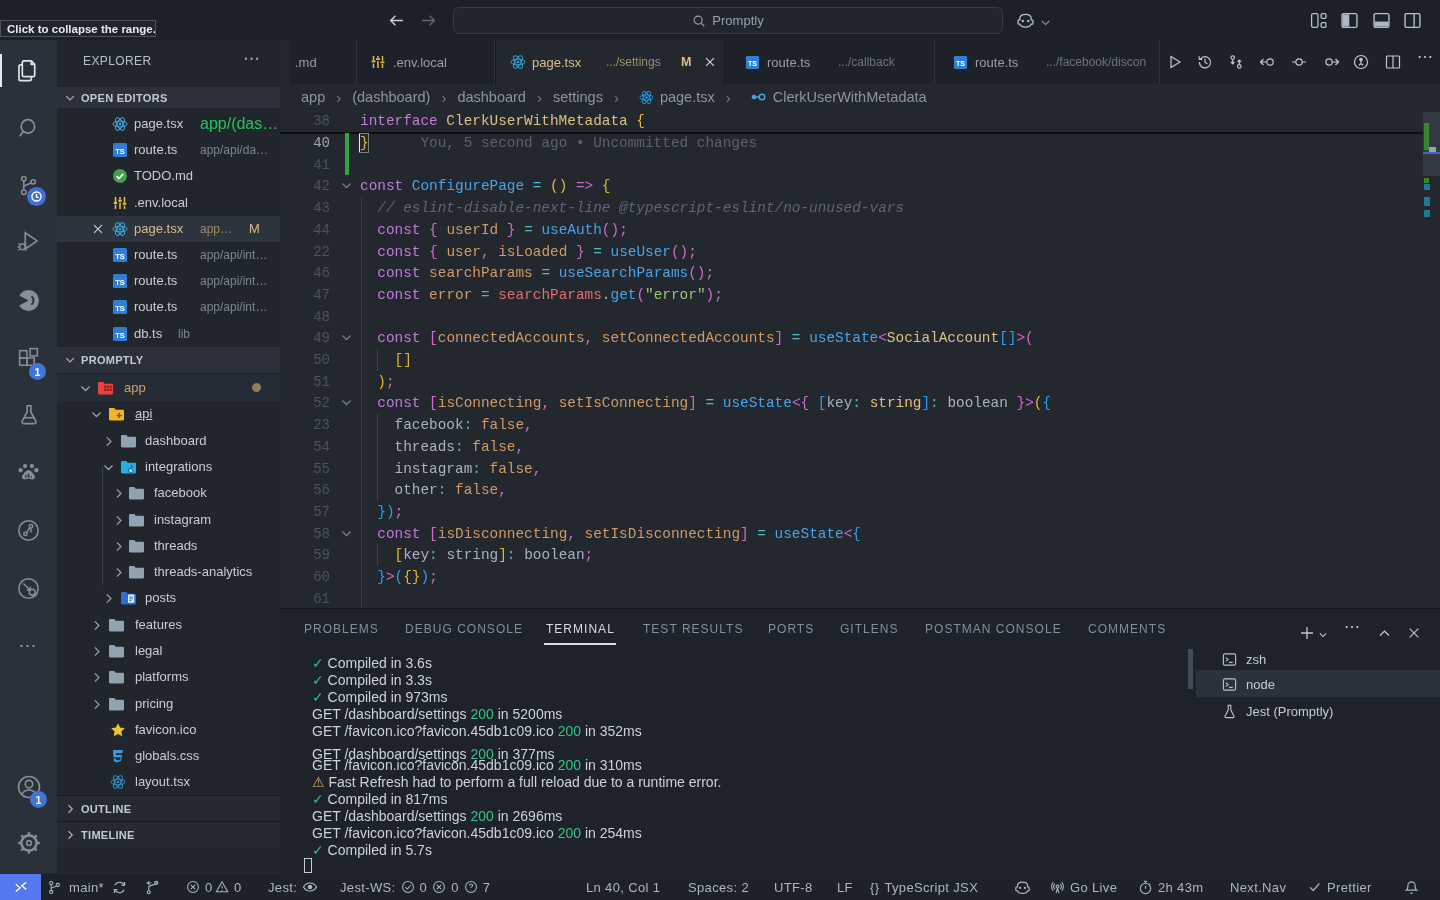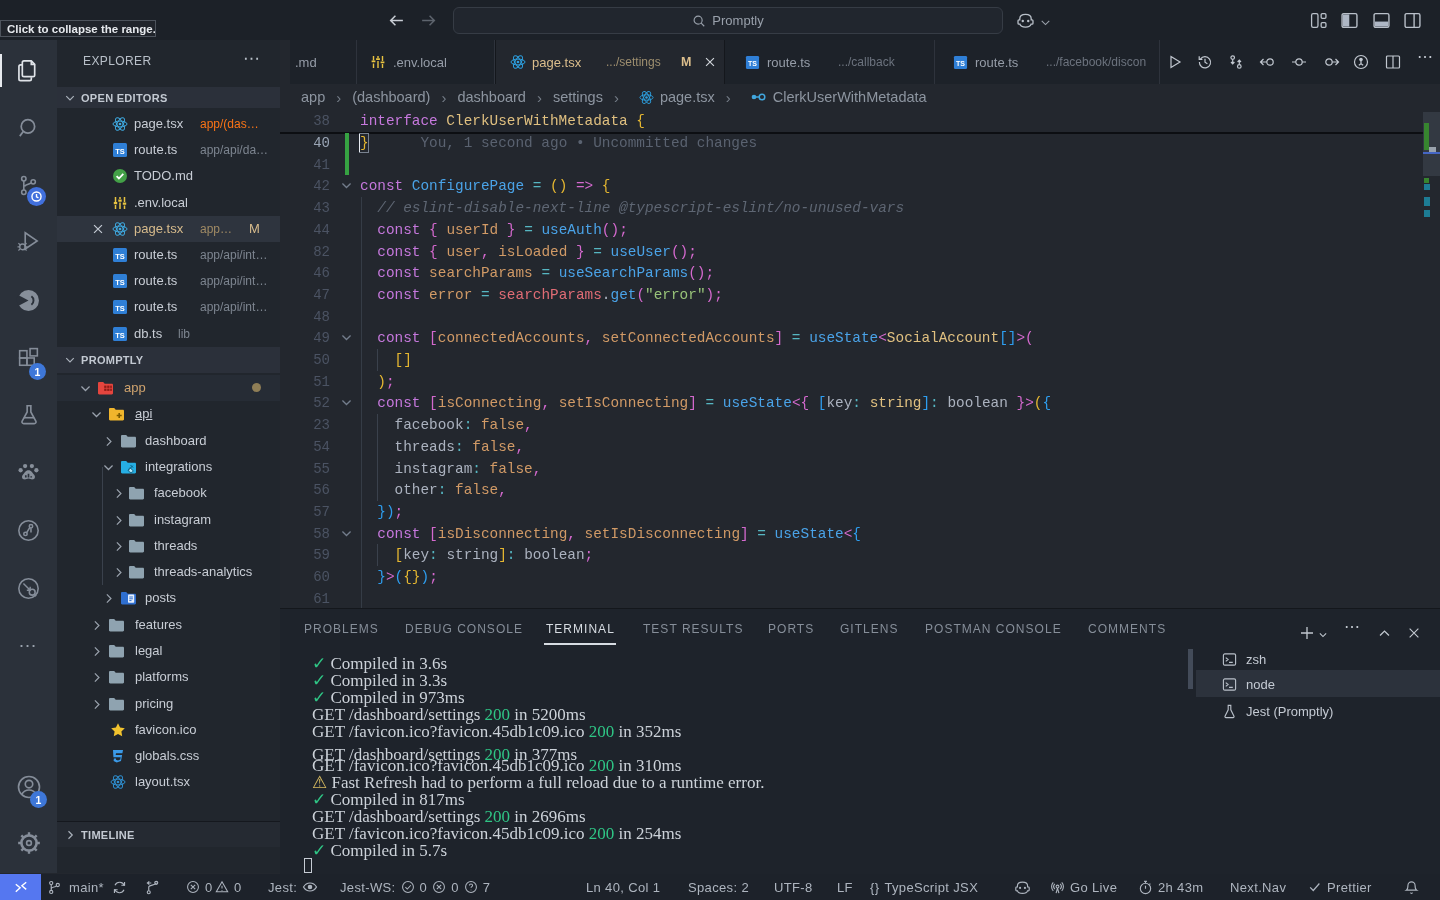--- a/index.html
+++ b/index.html
@@ -22,21 +22,21 @@
 .tab{position:absolute;top:0;height:44px;display:flex;align-items:center;border-right:1px solid #2e333c;font-size:13px;color:#969da8}
 #breadcrumb{left:280px;top:84px;width:1160px;height:26px;background:#23272e;display:flex;align-items:center;font-size:14.5px;color:#8d95a0}
 
 #editor{left:280px;top:110px;width:1143px;height:498px;background:#23272e}
 .cl{position:absolute;left:0;width:1143px;height:22px;font-family:"Liberation Mono",monospace;font-size:14.4px;line-height:22px;white-space:pre}
 .lnum{position:absolute;left:10px;width:40px;text-align:right;color:#4b5363;font-family:"Liberation Mono",monospace;font-size:14px;line-height:22px}
 #ruler{left:1423px;top:84px;width:17px;height:524px;background:#23272e}
 
 #panel{left:280px;top:608px;width:1160px;height:266px;background:#1e232b;border-top:1px solid #14171c}
 .ptab{position:absolute;top:0;height:40px;display:flex;align-items:center;font-size:12px;letter-spacing:1.02px;color:#868e99}
-.tl{position:absolute;left:23px;white-space:pre;font-family:Liberation Serif, serif;font-size:17px;color:#ccd2d9;line-height:17px}
+.tl{position:absolute;left:23px;white-space:pre;font-family:Liberation Sans, sans-serif;font-size:14px;color:#ccd2d9;line-height:17px}
 .gr{color:#2fc585}.yw{color:#d7ba5f}
 
 #status{left:0;top:874px;width:1440px;height:26px;background:#1d222a;font-size:13px;letter-spacing:.35px;color:#aeb5bf}
 .sitem{position:absolute;top:0;height:26px;display:flex;align-items:center;gap:5px;white-space:nowrap}
 .bsep{margin:0 11px;color:#757d88;font-size:15px}
 #tooltip{left:0;top:20px;width:156px;height:17px;background:#20242b;border:1px solid #4d535c;color:#e6e9ed;font-size:11.5px;font-weight:bold;display:flex;align-items:center;padding-left:6px;z-index:50;white-space:nowrap;overflow:hidden}
 </style></head>
 <body>
 <div id="w">
 <div class="ab" id="titlebar">
@@ -194,21 +194,21 @@
         <div class="row" style="top:71px;line-height:26px;display:block">
           <span style="position:absolute;left:55px;top:0px;display:flex;align-items:center;height:26px">
             <svg width="16" height="16" viewBox="0 0 16 16" fill="none" stroke="#3fa9e0" stroke-width="1">
               <ellipse cx="8" cy="8" rx="7" ry="2.9"></ellipse>
               <ellipse cx="8" cy="8" rx="7" ry="2.9" transform="rotate(60 8 8)"></ellipse>
               <ellipse cx="8" cy="8" rx="7" ry="2.9" transform="rotate(120 8 8)"></ellipse>
               <circle cx="8" cy="8" r="1.35" fill="#3fa9e0" stroke="none"></circle>
             </svg>
           </span>
           <span style="position:absolute;left:77px;color:#c8cdd5">page.tsx</span>
-          <span style="position:absolute;left:143px;font-size:12px;color:#f97316">app/(das…</span>
+          <span style="position:absolute;left:143px;font-size:16px;color:#22c55e">app/(das…</span>
         </div>
         <div class="row" style="top:97.2px;line-height:26px;display:block">
           <span style="position:absolute;left:55px;top:0px;display:flex;align-items:center;height:26px">
             <svg width="16" height="16" viewBox="0 0 16 16">
               <rect x="1" y="1" width="14" height="14" rx="1.5" fill="#2f7fd6"></rect>
               <text x="8" y="11.6" font-family="Liberation Sans" font-size="7.5" font-weight="bold" fill="#fff" text-anchor="middle">TS</text>
             </svg>
           </span>
           <span style="position:absolute;left:77px;color:#c8cdd5">route.ts</span>
           <span style="position:absolute;left:143px;font-size:12px;color:#7d8590">app/api/da…</span>
@@ -502,20 +502,23 @@
             <svg width="16" height="16" viewBox="0 0 16 16" fill="none" stroke="#2f8fd0" stroke-width="1">
               <ellipse cx="8" cy="8" rx="7" ry="2.9"></ellipse>
               <ellipse cx="8" cy="8" rx="7" ry="2.9" transform="rotate(60 8 8)"></ellipse>
               <ellipse cx="8" cy="8" rx="7" ry="2.9" transform="rotate(120 8 8)"></ellipse>
               <circle cx="8" cy="8" r="1.35" fill="#2f8fd0" stroke="none"></circle>
             </svg>
           </span>
           <span style="position:absolute;left:78px;color:#c8cdd5;">layout.tsx</span>
         </div>
       </div>
+  <div class="sechead" style="top:755px;height:26px;background:#252a32;border-top:1px solid #15181e"><svg style="margin:0 5px 0 7px" width="12" height="12" viewBox="0 0 16 16" fill="none" stroke="#aab1bb" stroke-width="1.6">
+          <path d="M6 3l5 5-5 5"></path>
+        </svg>OUTLINE</div>
   <div class="sechead" style="top:781px;height:26px;background:#252a32;border-top:1px solid #15181e"><svg style="margin:0 5px 0 7px" width="12" height="12" viewBox="0 0 16 16" fill="none" stroke="#aab1bb" stroke-width="1.6">
           <path d="M6 3l5 5-5 5"></path>
         </svg>TIMELINE</div>
 </div>
 <div class="ab" id="tabsrow">
   <div class="tab" style="left:0;width:67px">
         <span style="margin-left:5px">.md</span>
       </div>
   <div class="tab" style="left:67px;width:138px">
         <span style="position:absolute;left:13px;top:14px">
@@ -623,30 +626,30 @@
         <path d="M4.6 6h4"></path>
         <circle cx="11" cy="6" r="2.8"></circle>
       </svg>
   <span>ClerkUserWithMetadata</span>
 </div>
 <div class="ab" id="editor">
       <div class="lnum" style="top:0">38</div>
       <div class="cl" style="top:0;left:80px"><span style="color:#c678dd">interface </span><span style="color:#e0c080">ClerkUserWithMetadata </span><span style="color:#e5b731">{</span></div>
       <div class="ab" style="left:0;top:21.5px;width:1143px;height:2.5px;background:#0c0e12"></div>
       <div class="lnum" style="top:22.0px;color:#9aa5b5">40</div>
-      <div class="cl" style="top:22.0px;left:80px"><span style="color:#e5b731">}</span><span style="color:#5a6270">      You, 1 second ago • Uncommitted changes</span></div>
+      <div class="cl" style="top:22.0px;left:80px"><span style="color:#e5b731">}</span><span style="color:#5a6270">      You, 5 second ago • Uncommitted changes</span></div>
       <div class="lnum" style="top:43.7px;color:#4b5363">41</div>
       <div class="cl" style="top:43.7px;left:80px"></div>
       <div class="lnum" style="top:65.4px;color:#4b5363">42</div>
       <div class="cl" style="top:65.4px;left:80px"><span style="color:#c678dd">const </span><span style="color:#4aa3e8">ConfigurePage </span><span style="color:#56b6c2">= </span><span style="color:#e5b731">() </span><span style="color:#d469ce">=&gt; </span><span style="color:#e5b731">{</span></div>
       <div class="lnum" style="top:87.1px;color:#4b5363">43</div>
       <div class="cl" style="top:87.1px;left:80px"><span style="color:#5e6673;font-style:italic">  // eslint-disable-next-line @typescript-eslint/no-unused-vars</span></div>
       <div class="lnum" style="top:108.8px;color:#4b5363">44</div>
       <div class="cl" style="top:108.8px;left:80px"><span style="color:#abb2bf">  </span><span style="color:#c678dd">const </span><span style="color:#d469ce">{ </span><span style="color:#d19a66">userId </span><span style="color:#d469ce">} </span><span style="color:#56b6c2">= </span><span style="color:#4aa3e8">useAuth</span><span style="color:#d469ce">()</span><span style="color:#d469ce">;</span></div>
-      <div class="lnum" style="top:130.5px;color:#4b5363">82</div>
+      <div class="lnum" style="top:130.5px;color:#4b5363">22</div>
       <div class="cl" style="top:130.5px;left:80px"><span style="color:#abb2bf">  </span><span style="color:#c678dd">const </span><span style="color:#d469ce">{ </span><span style="color:#d19a66">user</span><span style="color:#d469ce">, </span><span style="color:#d19a66">isLoaded </span><span style="color:#d469ce">} </span><span style="color:#56b6c2">= </span><span style="color:#4aa3e8">useUser</span><span style="color:#d469ce">()</span><span style="color:#d469ce">;</span></div>
       <div class="lnum" style="top:152.2px;color:#4b5363">46</div>
       <div class="cl" style="top:152.2px;left:80px"><span style="color:#abb2bf">  </span><span style="color:#c678dd">const </span><span style="color:#d19a66">searchParams </span><span style="color:#56b6c2">= </span><span style="color:#4aa3e8">useSearchParams</span><span style="color:#d469ce">()</span><span style="color:#d469ce">;</span></div>
       <div class="lnum" style="top:173.9px;color:#4b5363">47</div>
       <div class="cl" style="top:173.9px;left:80px"><span style="color:#abb2bf">  </span><span style="color:#c678dd">const </span><span style="color:#d19a66">error </span><span style="color:#56b6c2">= </span><span style="color:#e06c75">searchParams</span><span style="color:#abb2bf">.</span><span style="color:#4aa3e8">get</span><span style="color:#d469ce">(</span><span style="color:#98c379">"error"</span><span style="color:#d469ce">)</span><span style="color:#d469ce">;</span></div>
       <div class="lnum" style="top:195.6px;color:#4b5363">48</div>
       <div class="cl" style="top:195.6px;left:80px"></div>
       <div class="lnum" style="top:217.3px;color:#4b5363">49</div>
       <div class="cl" style="top:217.3px;left:80px"><span style="color:#abb2bf">  </span><span style="color:#c678dd">const </span><span style="color:#d469ce">[</span><span style="color:#d19a66">connectedAccounts</span><span style="color:#d469ce">, </span><span style="color:#d19a66">setConnectedAccounts</span><span style="color:#d469ce">] </span><span style="color:#56b6c2">= </span><span style="color:#4aa3e8">useState</span><span style="color:#d469ce">&lt;</span><span style="color:#e0c080">SocialAccount</span><span style="color:#2e9ef0">[]</span><span style="color:#d469ce">&gt;</span><span style="color:#d469ce">(</span></div>
       <div class="lnum" style="top:239.0px;color:#4b5363">50</div>

